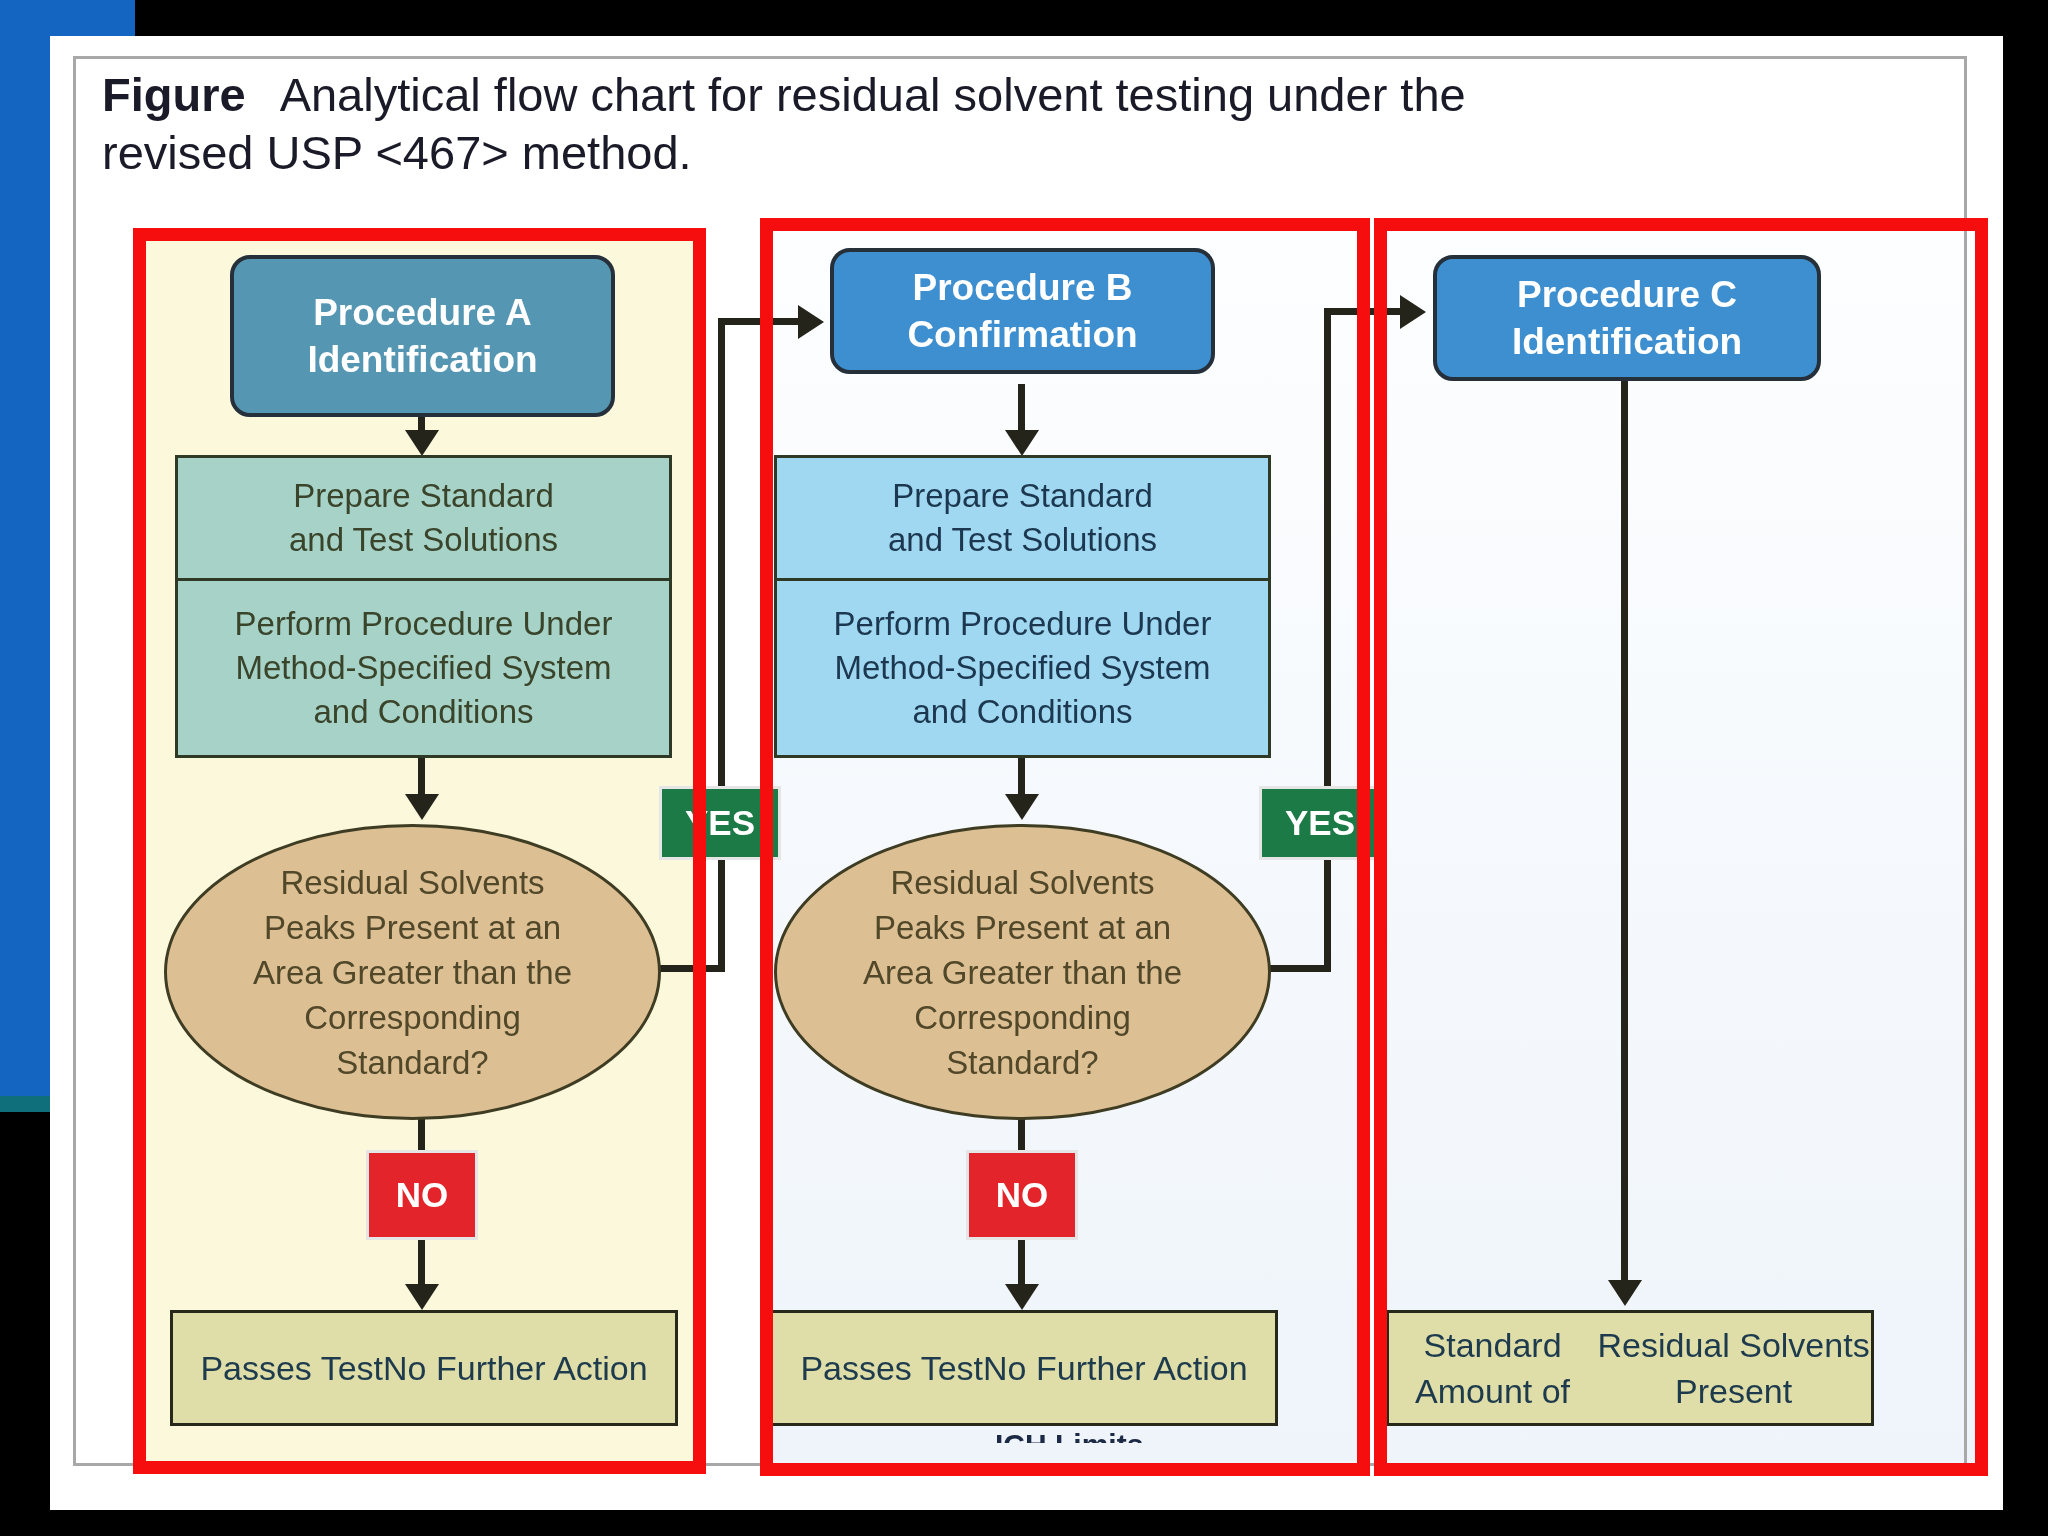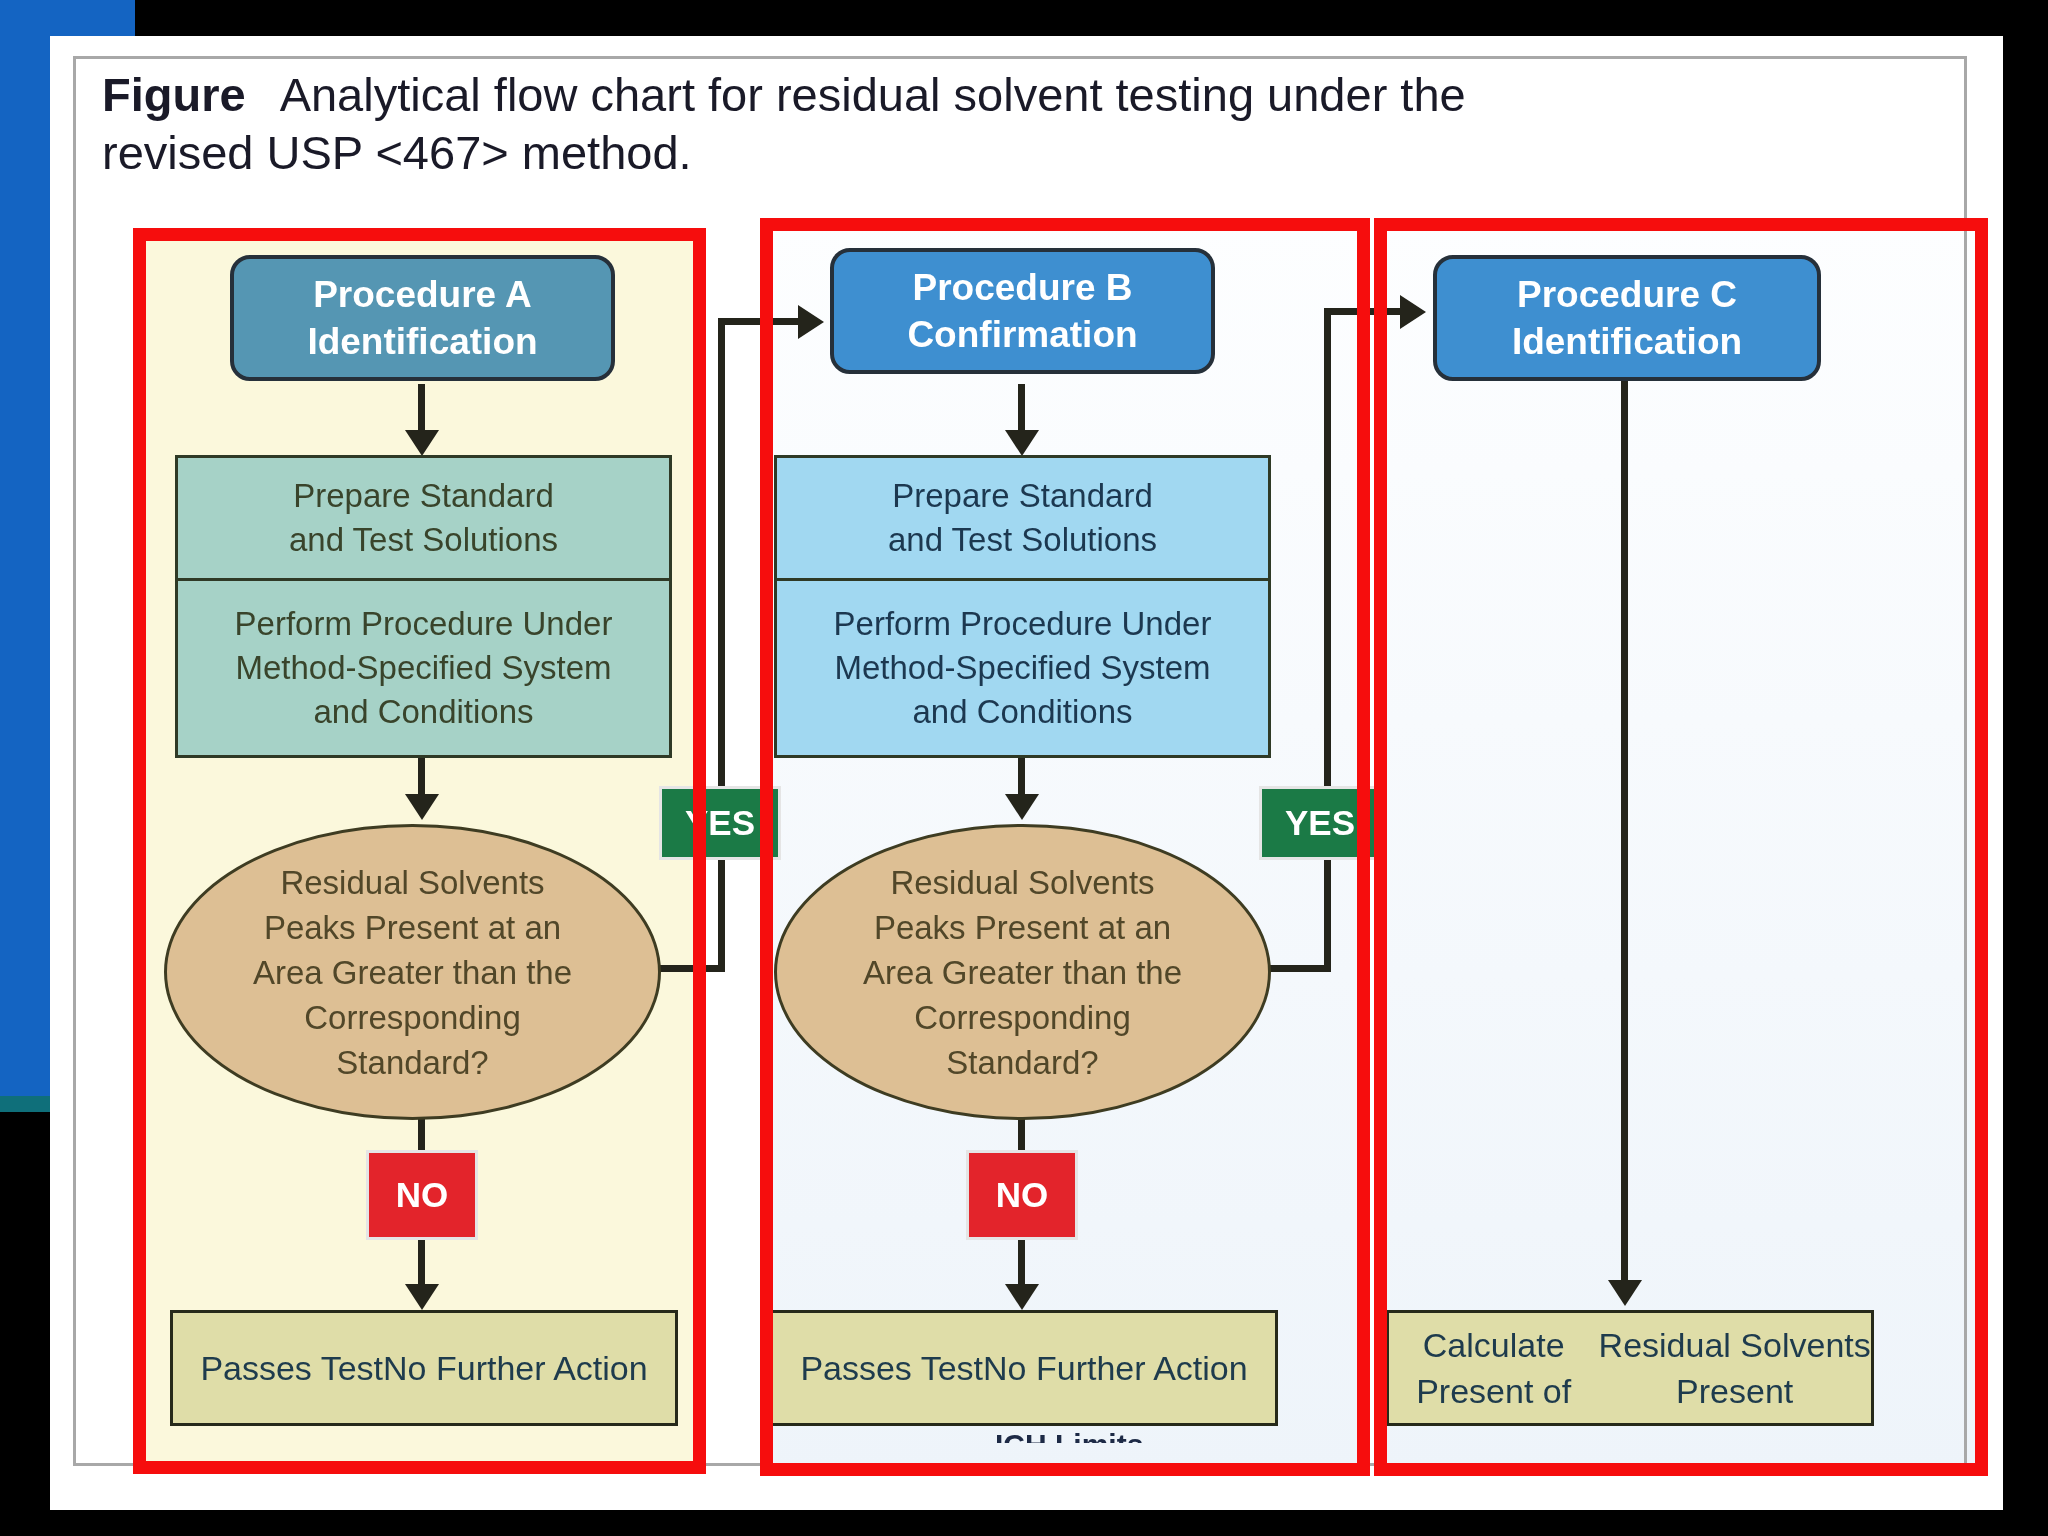--- a/index.html
+++ b/index.html
@@ -93,21 +93,21 @@
   <div class="abs tri-d" style="left:1005px;top:1284px;"></div>
 
   <div class="abs hline" style="left:1250px;top:965px;width:80px;"></div>
   <div class="abs vline" style="left:1324px;top:308px;height:664px;"></div>
   <div class="abs hline" style="left:1324px;top:308px;width:78px;"></div>
   <div class="abs tri-r" style="left:1400px;top:295px;"></div>
 
   <div class="abs vline" style="left:1621px;top:380px;height:904px;"></div>
   <div class="abs tri-d" style="left:1608px;top:1280px;"></div>
 
-  <div class="abs hdr a" style="left:230px;top:255px;width:385px;height:126px;">
+  <div class="abs hdr a" style="left:230px;top:255px;width:385px;height:162px;">
     <span>Procedure A</span>
     <span>Identification</span>
   </div>
   <div class="abs step a" style="left:175px;top:455px;width:497px;height:126px;">
     <span>Prepare Standard</span>
     <span>and Test Solutions</span>
   </div>
   <div class="abs step a" style="left:175px;top:578px;width:497px;height:180px;">
     <span>Perform Procedure Under</span>
     <span>Method-Specified System</span>
@@ -163,21 +163,21 @@
   </div>
   <div class="abs fragment" style="left:995px;top:1428px;width:260px;height:15px;">
     <span>ICH Limits</span>
   </div>
 
   <div class="abs hdr bc" style="left:1433px;top:255px;width:388px;height:126px;">
     <span>Procedure C</span>
     <span>Identification</span>
   </div>
   <div class="abs result" style="left:1386px;top:1310px;width:488px;height:116px;">
-    <span>Calculate Present of</span>
+    <span>Standard Amount of</span>
     <span>Residual Solvents Present</span>
   </div>
 
   <div class="abs red-frame" style="left:133px;top:228px;width:573px;height:1246px;"></div>
   <div class="abs red-frame" style="left:760px;top:218px;width:610px;height:1258px;"></div>
   <div class="abs red-frame" style="left:1374px;top:218px;width:614px;height:1258px;"></div>
 
 </div>
 
 </body></html>

